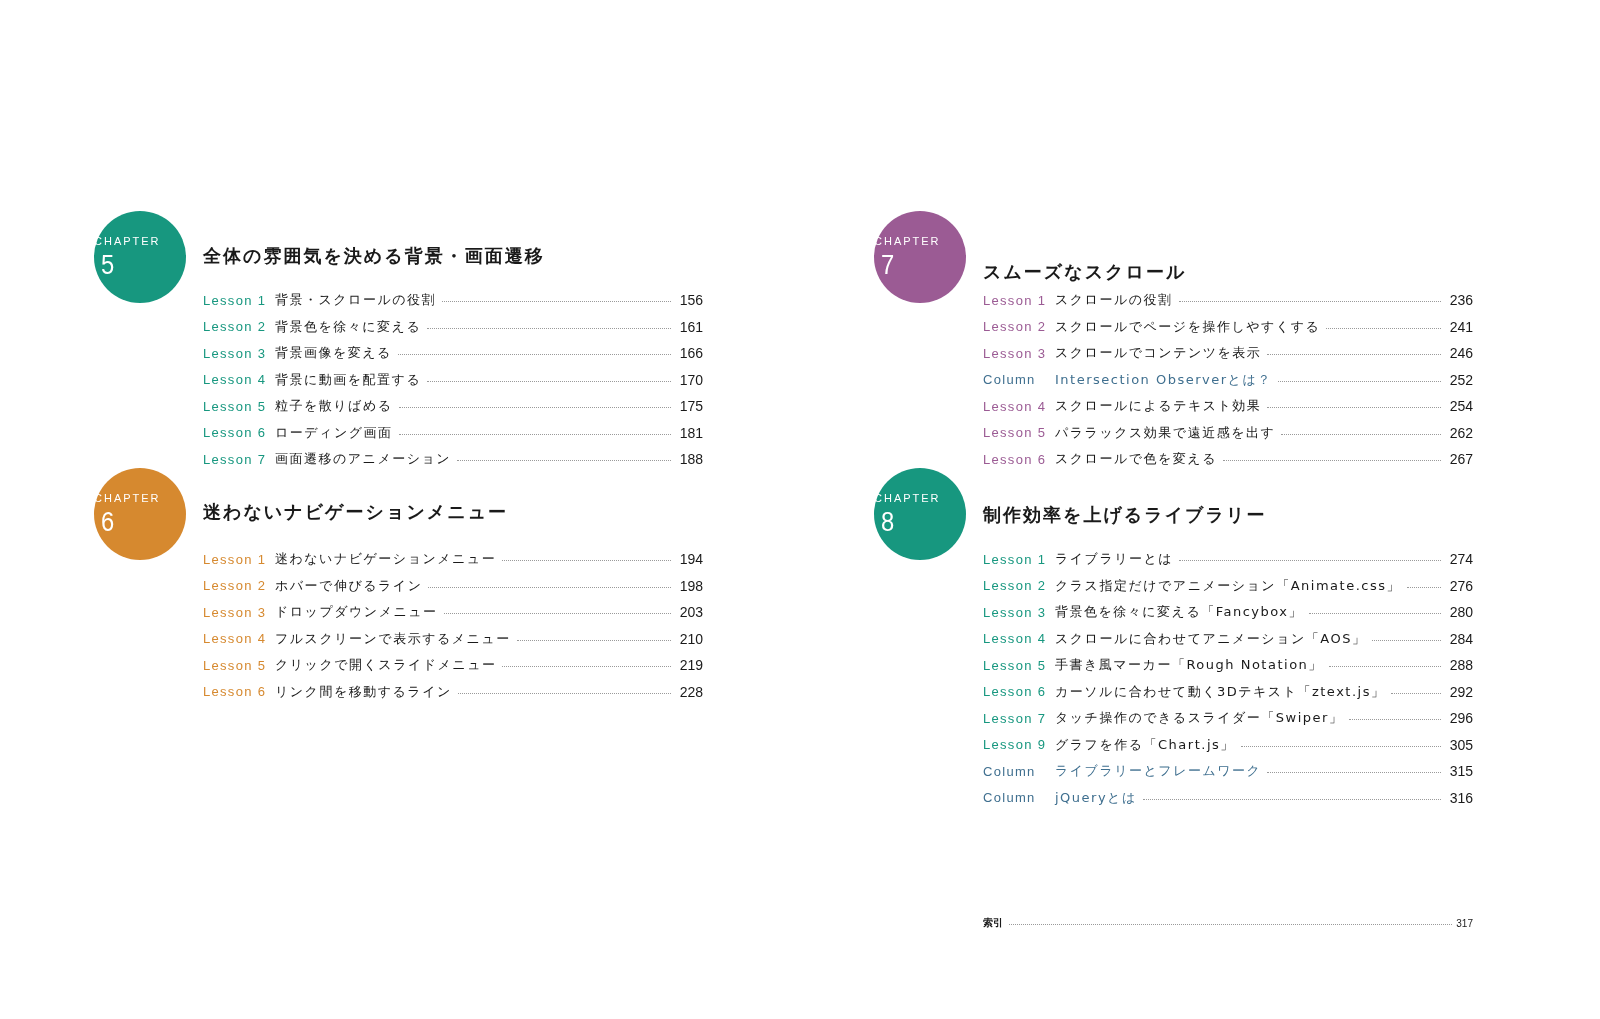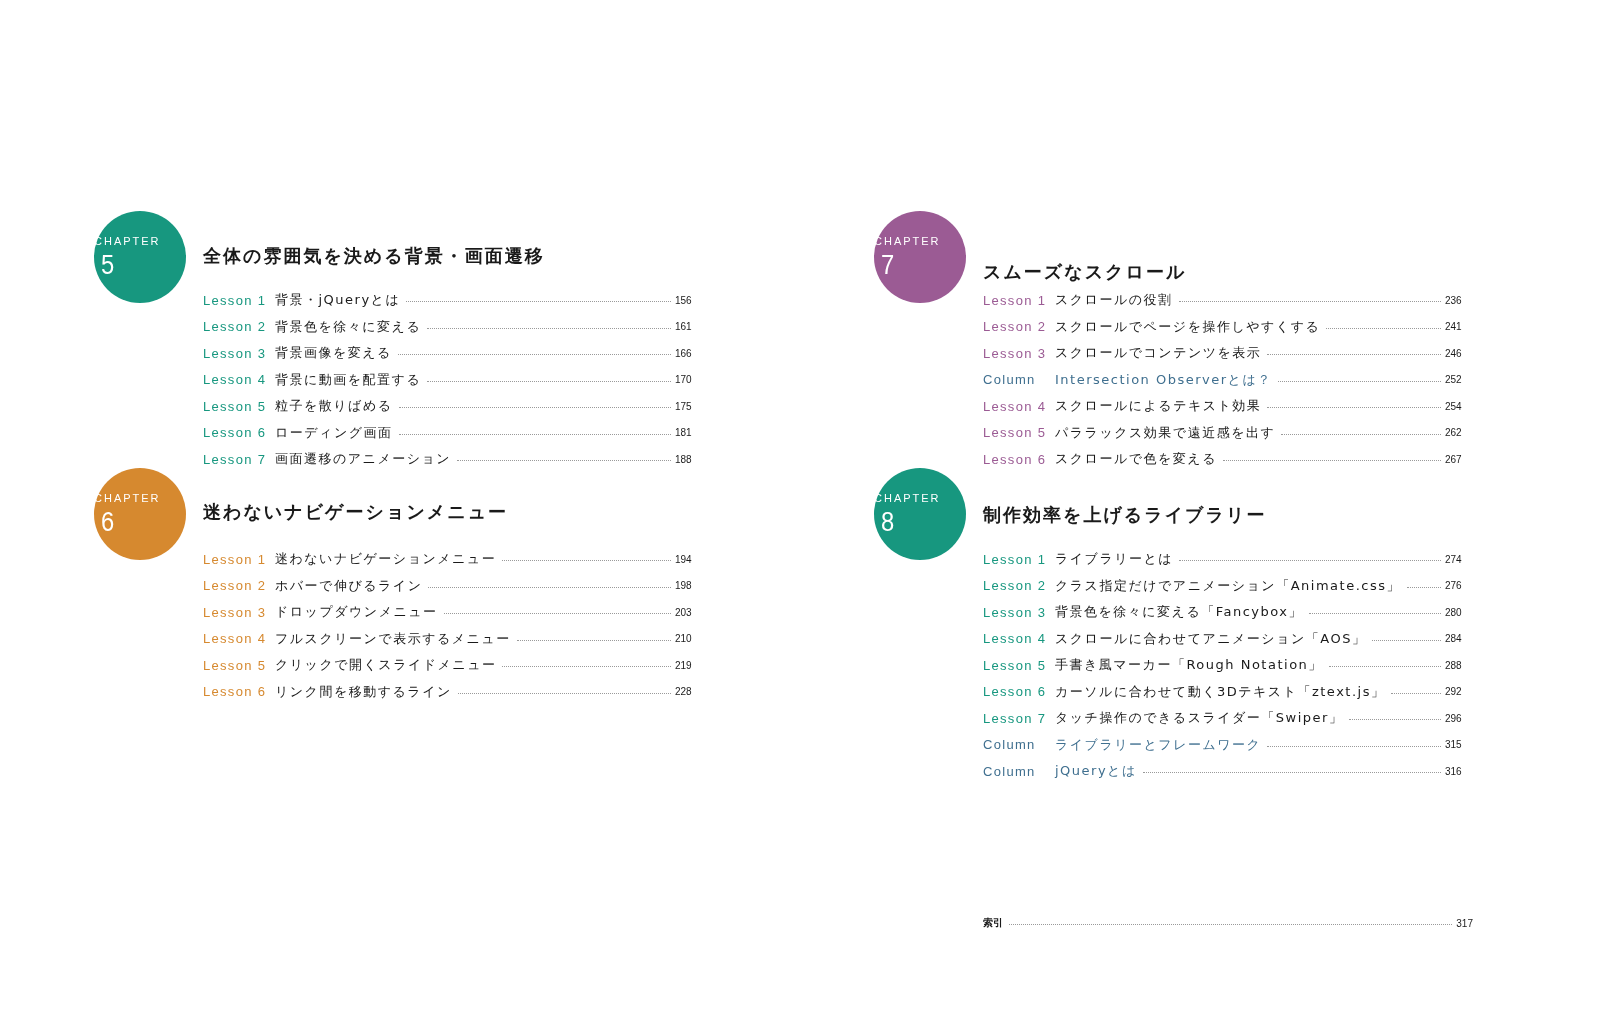--- a/index.html
+++ b/index.html
@@ -14,41 +14,41 @@
                 font-family:"Liberation Sans", sans-serif; transform:scaleX(0.85); }
   .ch-title { position:absolute; font-size:18px; font-weight:bold; letter-spacing:2px;
               white-space:nowrap; }
   .toc { position:absolute; width:500px; }
   .row { display:flex; align-items:center; height:26.5px; font-size:13px; }
   .row .kind { width:72px; flex:none; font-family:"Liberation Sans", sans-serif;
                font-size:13px; letter-spacing:1.3px; transform-origin:left center; }
   .row .title { flex:none; white-space:nowrap; letter-spacing:1.5px; padding-right:6px; }
   .row .title.col { color:#3f6f8f; }
   .row .dots { flex:1; border-bottom:1.5px dotted #9a9a9a; height:0; margin-top:3px; }
-  .row .page { flex:none; width:28px; padding-left:4px;
-               font-family:"Liberation Sans", sans-serif; font-size:10px; }
+  .row .page { flex:none; width:28px; text-align:right; padding-left:4px;
+               font-family:"Liberation Sans", sans-serif; font-size:14px; }
   .index-row { position:absolute; left:1004px; top:936px; width:500px; display:flex;
                align-items:center; font-size:10px; }
   .index-row .label { font-weight:bold; padding-right:6px; }
   .index-row .dots { flex:1; border-bottom:1px dotted #9a9a9a; margin-top:3px; }
   .index-row .page { padding-left:4px; font-family:"Liberation Sans", sans-serif; }
 </style>
 </head>
 <body>
 
 <div class="chapter">
   <div class="badge" style="left: 94px; top: 211px; background: rgb(23, 151, 127);">
     <div class="lbl">CHAPTER</div>
     <div class="num">5</div>
   </div>
   <div class="ch-title" style="left:203px; top:244px;">全体の雰囲気を決める背景・画面遷移</div>
   <div class="toc" style="left:203px; top:287px;">
       <div class="row">
         <span class="kind" style="color: rgb(23, 151, 127);">Lesson 1</span>
-        <span class="title">背景・jQueryとは</span>
+        <span class="title">背景・スクロールの役割</span>
         <span class="dots"></span>
         <span class="page">156</span>
       </div>
       <div class="row">
         <span class="kind" style="color: rgb(23, 151, 127);">Lesson 2</span>
         <span class="title">背景色を徐々に変える</span>
         <span class="dots"></span>
         <span class="page">161</span>
       </div>
       <div class="row">
@@ -223,20 +223,26 @@
         <span class="kind" style="color: rgb(23, 151, 127);">Lesson 6</span>
         <span class="title">カーソルに合わせて動く3Dテキスト「ztext.js」</span>
         <span class="dots"></span>
         <span class="page">292</span>
       </div>
       <div class="row">
         <span class="kind" style="color: rgb(23, 151, 127);">Lesson 7</span>
         <span class="title">タッチ操作のできるスライダー「Swiper」</span>
         <span class="dots"></span>
         <span class="page">296</span>
+      </div>
+      <div class="row">
+        <span class="kind" style="color: rgb(23, 151, 127);">Lesson 9</span>
+        <span class="title">グラフを作る「Chart.js」</span>
+        <span class="dots"></span>
+        <span class="page">305</span>
       </div>
       <div class="row">
         <span class="kind" style="color: rgb(63, 111, 143);">Column</span>
         <span class="title col">ライブラリーとフレームワーク</span>
         <span class="dots"></span>
         <span class="page">315</span>
       </div>
       <div class="row">
         <span class="kind" style="color: rgb(63, 111, 143);">Column</span>
         <span class="title col">jQueryとは</span>

